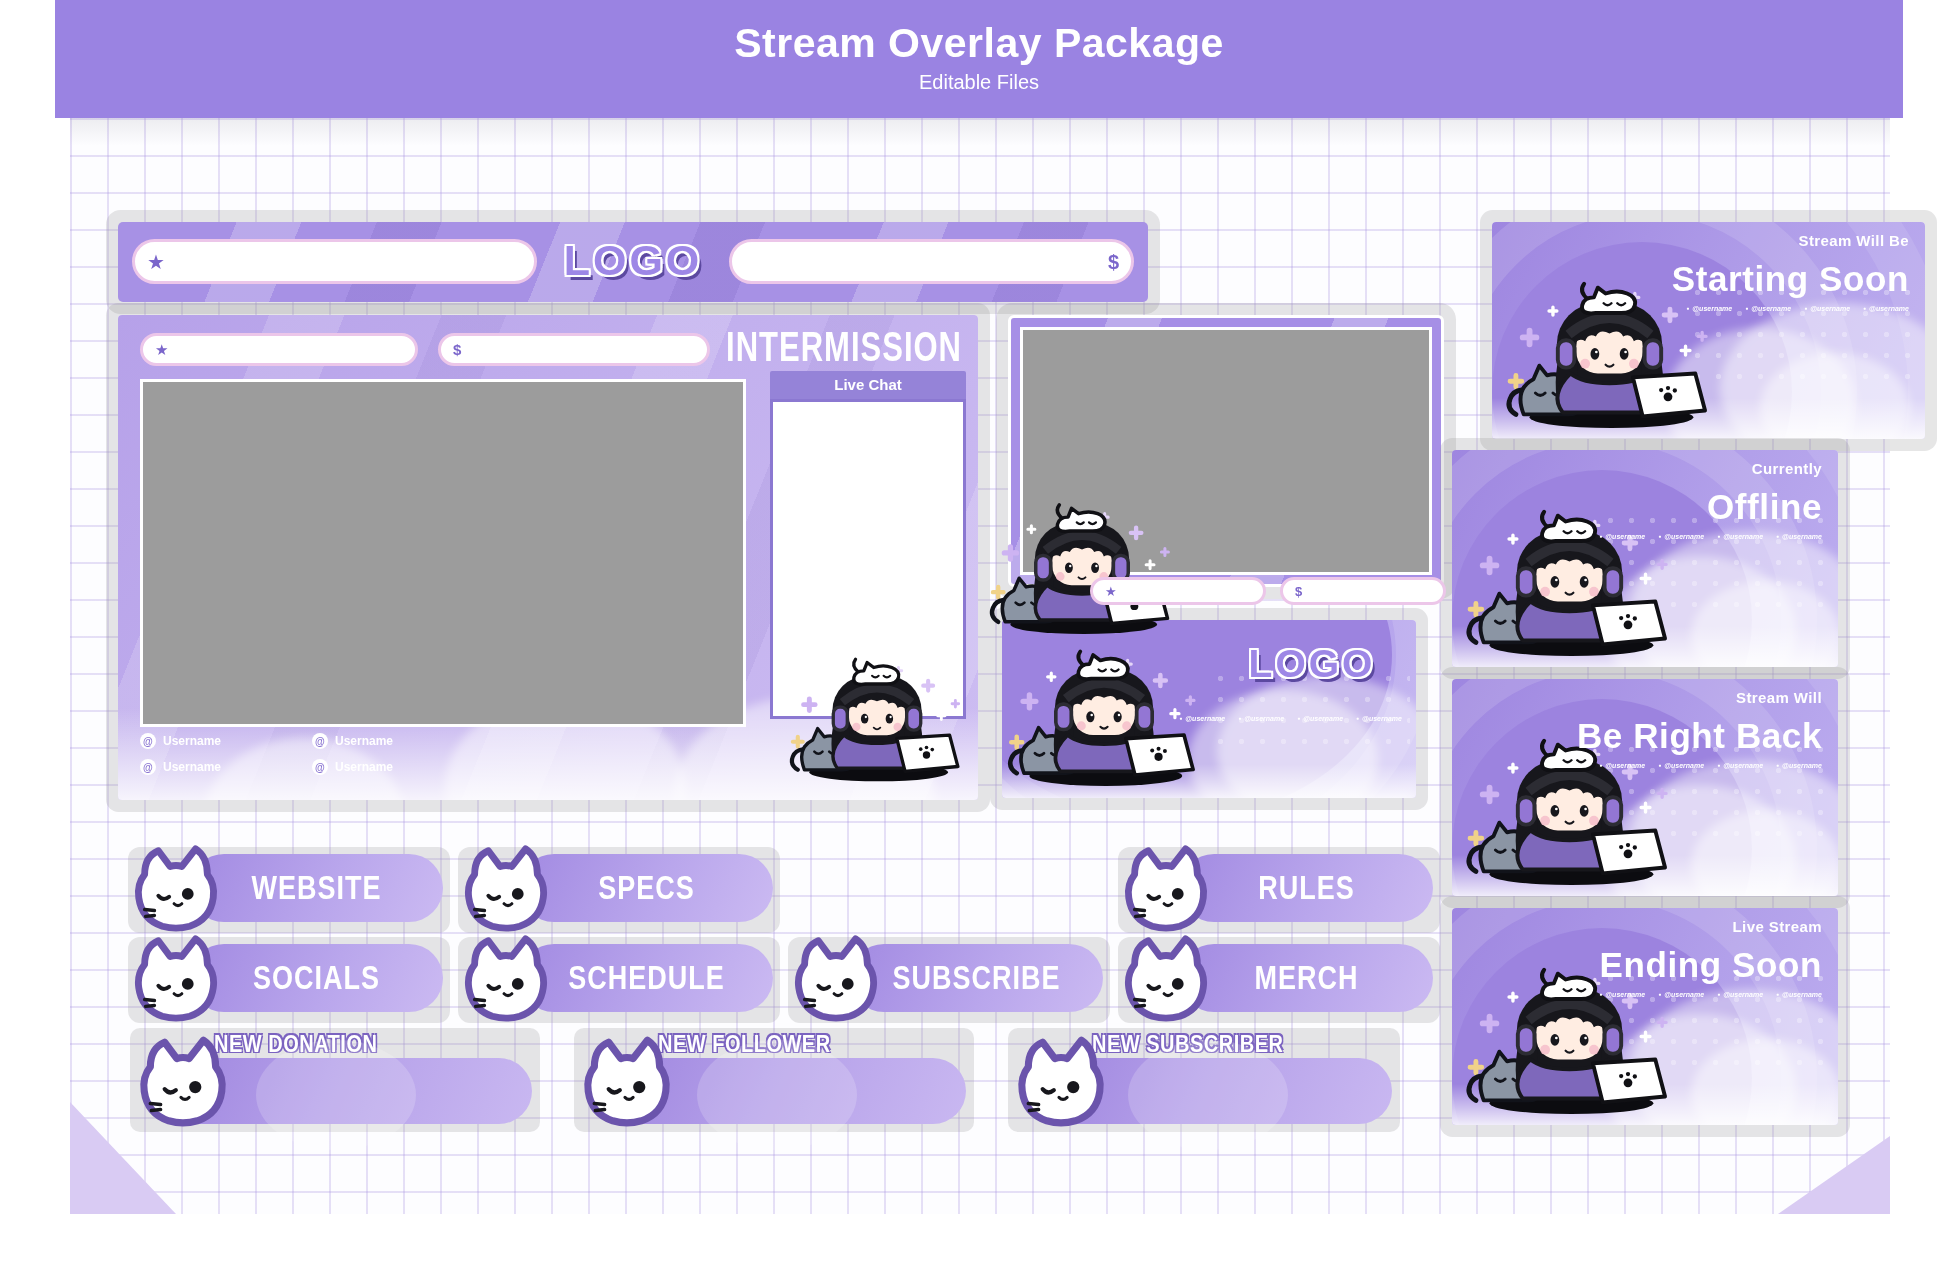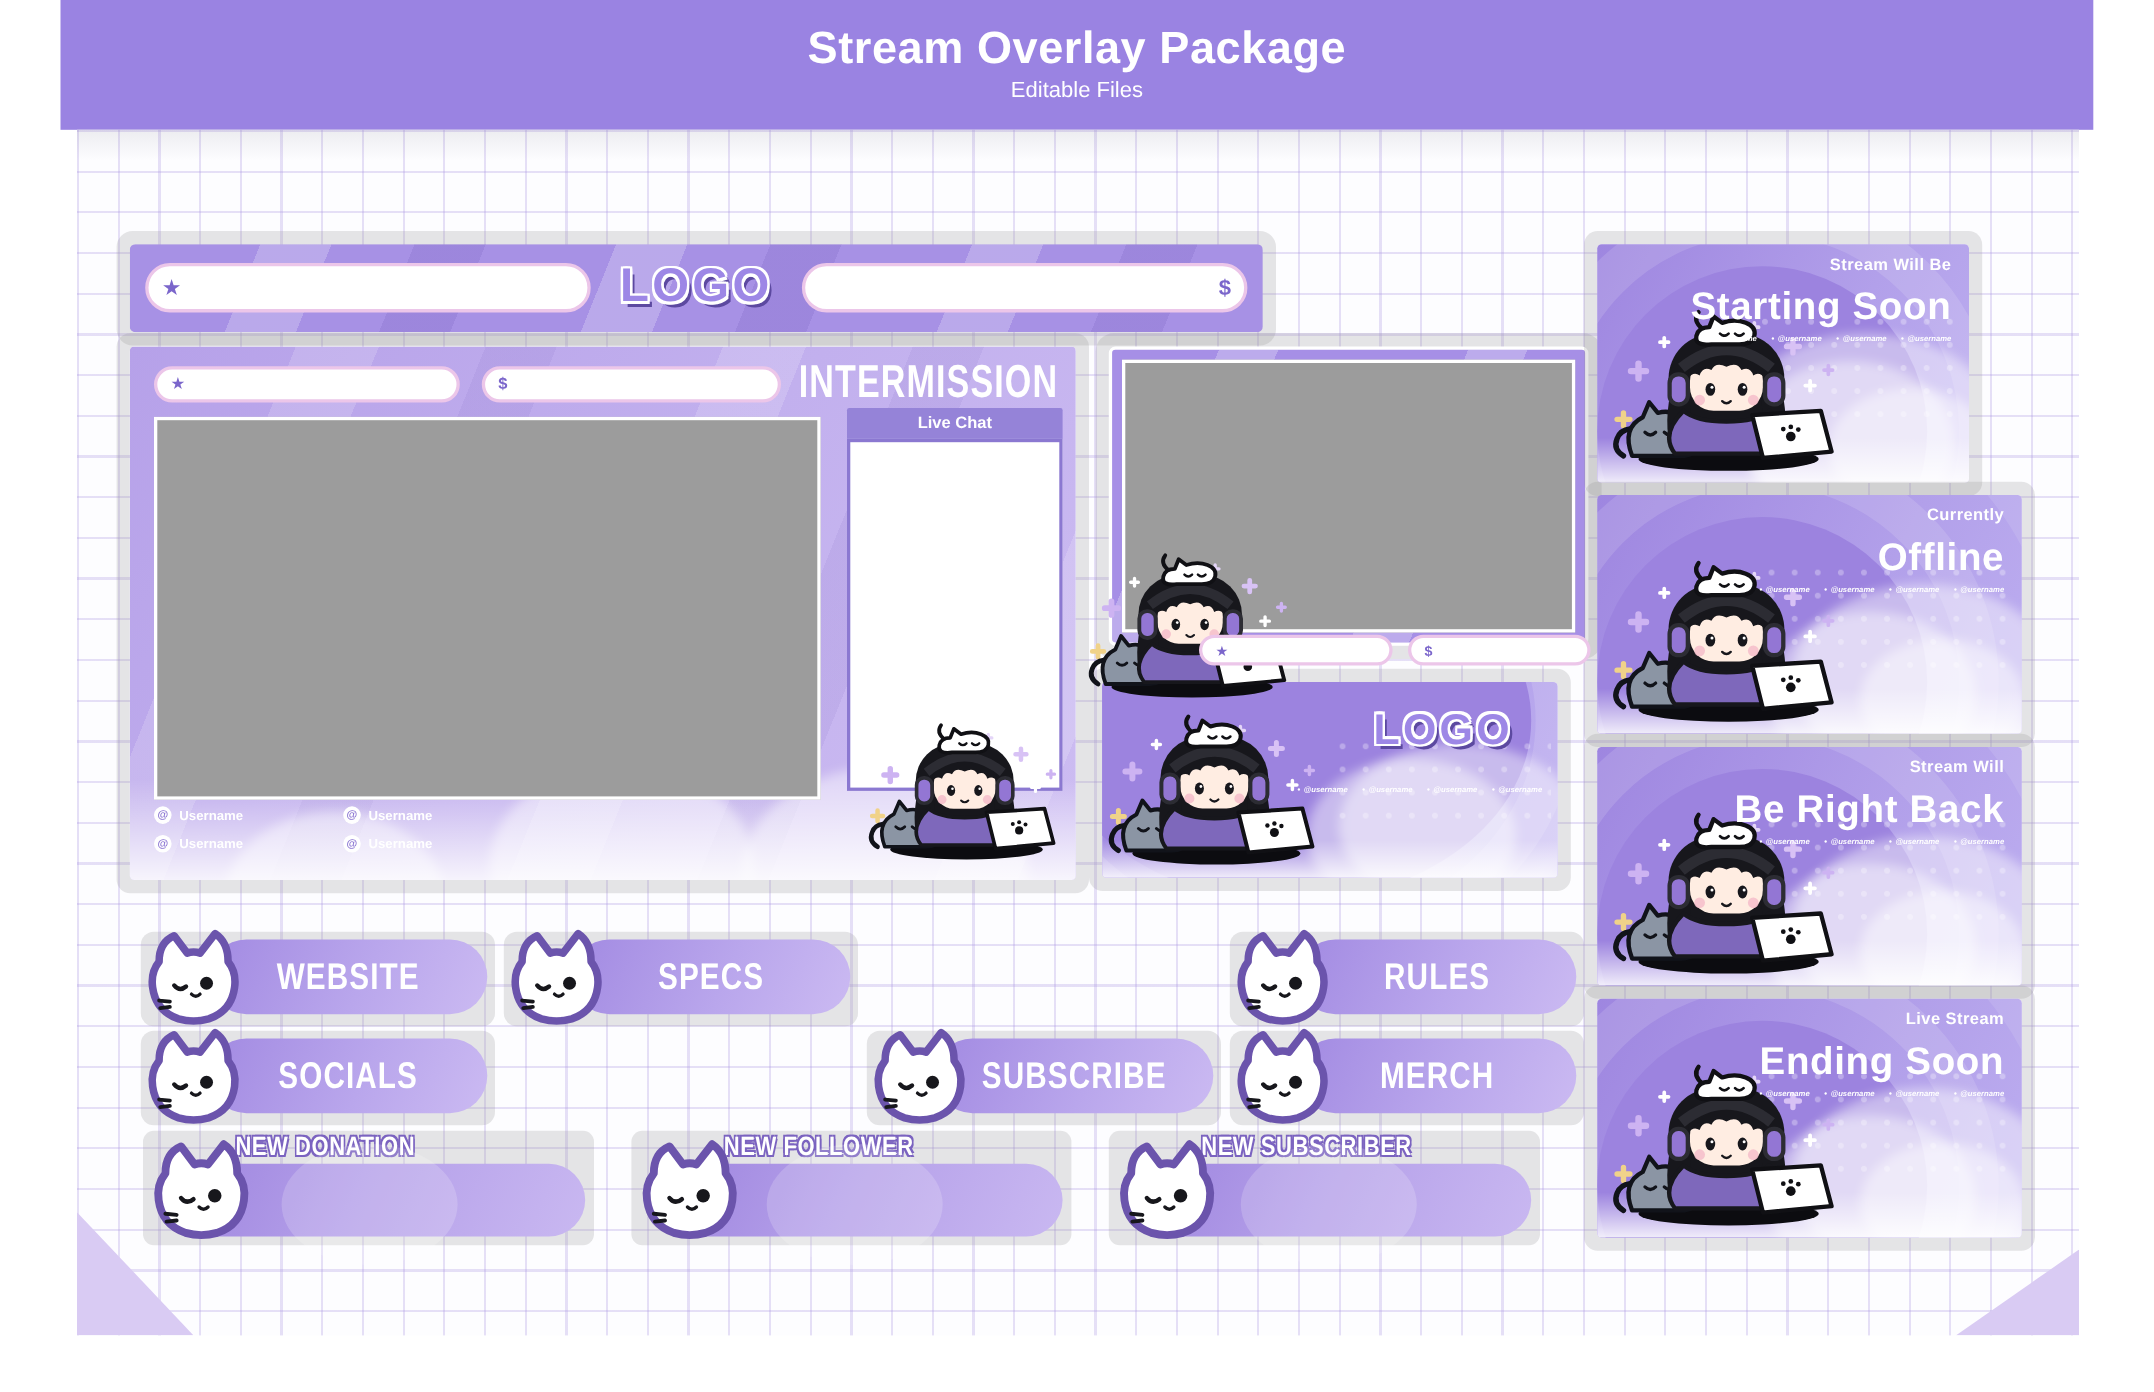--- a/index.html
+++ b/index.html
@@ -253,21 +253,21 @@
           <i>●</i>
           <em>@username</em>
         </span>
       <span class="hchip">
           <i>●</i>
           <em>@username</em>
         </span>
     </div>
   </div>
 
-  <div class="a scene plate screen" style="left:1452px;top:222px;width:338px;height:217px;">
+  <div class="a scene plate screen" style="left:1492px;top:222px;width:433px;height:217px;">
     <div class="a c0" style="left:0;top:20px;width:300px;height:300px;"></div>
     <div class="a ring" style="left:-65px;top:-45px;width:430px;height:430px;"></div>
     <div class="a ring ring2" style="left:-160px;top:-140px;width:620px;height:620px;"></div>
     <div class="a dots" style="right:8px;top:60px;width:230px;height:105px;"></div>
     <div class="a cloudband">
       <div class="cl" style="left:40%;bottom:-40%;width:190px;height:150px;"></div>
       <div class="cl" style="right:-8%;bottom:-35%;width:240px;height:170px;"></div>
       <div class="cl" style="left:62%;bottom:-25%;width:150px;height:110px;"></div>
     </div>
     <svg class="a girl" style="left:10px;top:52px;width:215px;height:156px;" viewBox="0 0 220 160">
@@ -434,20 +434,28 @@
   </div>
 
   <div class="a btnw" style="left:128px;top:937px;">
     <div class="bpill">
         <span>SOCIALS</span>
       </div>
     <svg class="bcat" viewBox="0 0 100 100">
         <use href="#cat-head"></use>
       </svg>
   </div>
+  <div class="a btnw" style="left:458px;top:937px;">
+    <div class="bpill">
+        <span>SCHEDULE</span>
+      </div>
+    <svg class="bcat" viewBox="0 0 100 100">
+        <use href="#cat-head"></use>
+      </svg>
+  </div>
   <div class="a btnw" style="left:788px;top:937px;padding-left:41px;">
     <div class="bpill">
         <span>SUBSCRIBE</span>
       </div>
     <svg class="bcat" viewBox="0 0 100 100">
         <use href="#cat-head"></use>
       </svg>
   </div>
   <div class="a btnw" style="left:1118px;top:937px;">
     <div class="bpill">

